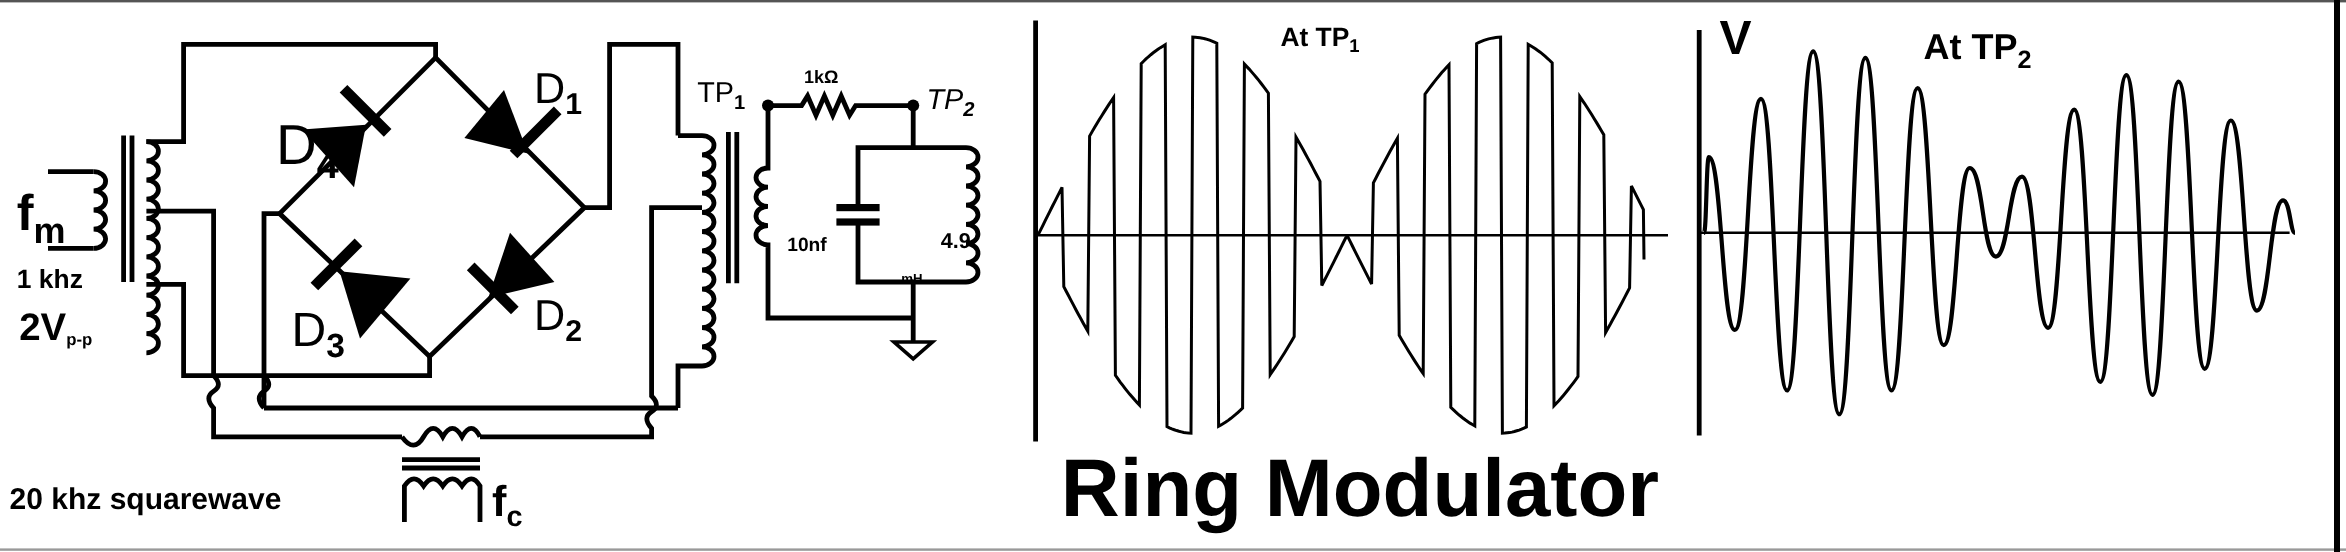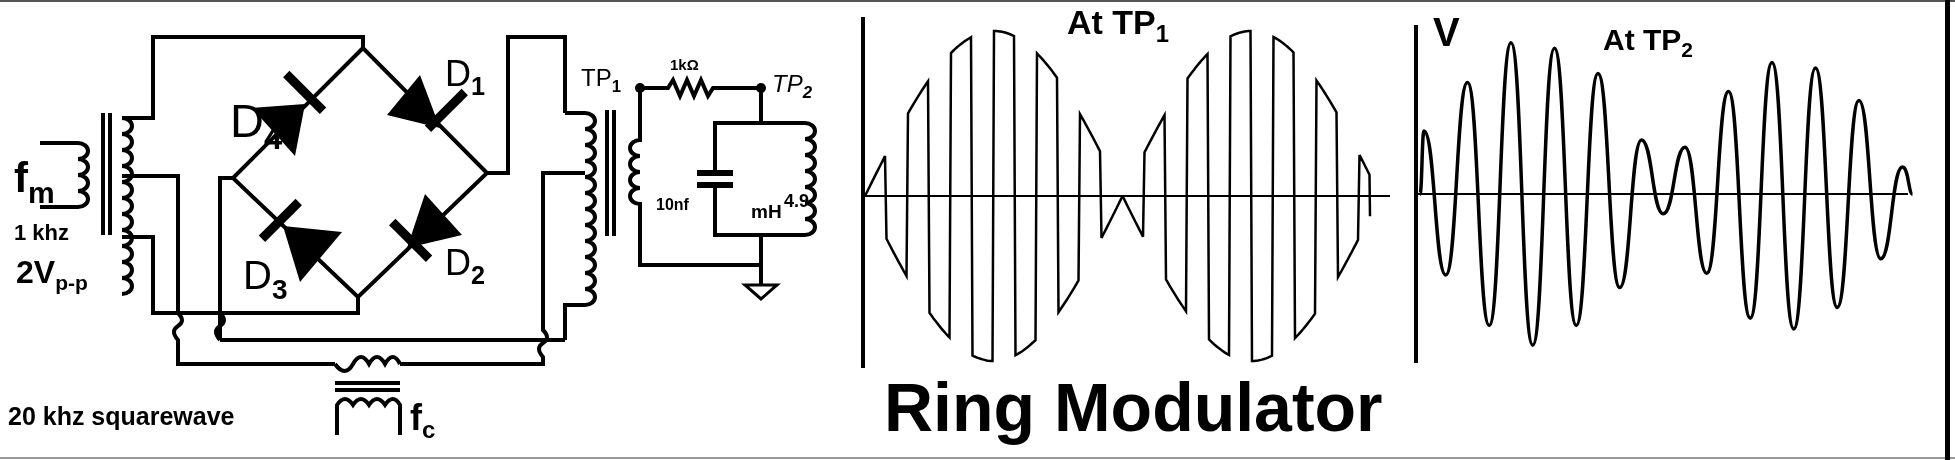--- a/index.html
+++ b/index.html
@@ -96,34 +96,34 @@
 
   <g>
     <line x1="1416" y1="25" x2="1416" y2="363" stroke="#000" stroke-width="4"></line>
     <line x1="1416" y1="194" x2="1908" y2="194" stroke="#000" stroke-width="2"></line>
     <path id="tp2-wave" fill="none" stroke="#000" stroke-width="3.5" d="M1420 194 C1422 194 1422 131 1424 131 C1434.875 131 1434.875 275 1445.75 275 C1456.625 275 1456.625 82.4 1467.5 82.4 C1478.375 82.4 1478.375 325.4 1489.25 325.4 C1500.125 325.4 1500.125 42.80000000000001 1511 42.80000000000001 C1521.875 42.80000000000001 1521.875 345.2 1532.75 345.2 C1543.625 345.2 1543.625 48.19999999999999 1554.5 48.19999999999999 C1565.375 48.19999999999999 1565.375 325.4 1576.25 325.4 C1587.125 325.4 1587.125 73.39999999999999 1598 73.39999999999999 C1608.875 73.39999999999999 1608.875 287.6 1619.75 287.6 C1630.625 287.6 1630.625 140 1641.5 140 C1652.375 140 1652.375 213.8 1663.25 213.8 C1674.125 213.8 1674.125 147.2 1685 147.2 C1695.875 147.2 1695.875 273.2 1706.75 273.2 C1717.625 273.2 1717.625 91.4 1728.5 91.4 C1739.375 91.4 1739.375 318.2 1750.25 318.2 C1761.125 318.2 1761.125 62.599999999999994 1772 62.599999999999994 C1782.875 62.599999999999994 1782.875 329 1793.75 329 C1804.625 329 1804.625 68.00000000000001 1815.5 68.00000000000001 C1826.375 68.00000000000001 1826.375 307.4 1837.25 307.4 C1848.125 307.4 1848.125 100.39999999999999 1859 100.39999999999999 C1869.875 100.39999999999999 1869.875 258.8 1880.75 258.8 C1891.625 258.8 1891.625 167 1902.5 167 C1908.5 167 1908.5 194 1912.5 194"></path>
   </g>
 </svg>
 
 <div class="lbl" style="left:14px;top:157px;font-size:42px;"><span>f</span><sub style="font-size:30px;">m</sub></div>
 <div class="lbl" style="left:14px;top:222px;font-size:22px;">1 khz</div>
-<div class="lbl" style="left:16px;top:256px;font-size:32px;"><span>2V</span><sub style="font-size:21px;">p-p</sub></div>
+<div class="lbl" style="left:16px;top:256px;font-size:32px;"><span>2V</span><sub style="font-size:14px;">p-p</sub></div>
 
 <div class="lbl" style="left:445px;top:56px;font-size:36px;font-weight:normal;"><span>D</span><sub>1</sub></div>
 <div class="lbl" style="left:445px;top:245px;font-size:36px;font-weight:normal;"><span>D</span><sub>2</sub></div>
 <div class="lbl" style="left:243px;top:255px;font-size:40px;font-weight:normal;"><span>D</span><sub>3</sub></div>
 <div class="lbl" style="left:215px;top:97px;font-size:47px;font-weight:normal;margin-left:15px;"><span>D</span><sub>4</sub></div>
 
 <div class="lbl" style="left:581px;top:66px;font-size:24px;font-weight:normal;"><span>TP</span><sub>1</sub></div>
 <div class="lbl" style="left:772px;top:72px;font-size:24px;font-weight:normal;font-style:italic;"><span>TP</span><sub>2</sub></div>
 <div class="lbl" style="left:670px;top:57px;font-size:15px;">1kΩ</div>
 <div class="lbl" style="left:656px;top:197px;font-size:16px;">10nf</div>
 <div class="lbl" style="left:784px;top:192px;font-size:18px;">4.9</div>
-<div class="lbl" style="left:751px;top:202px;font-size:19px;">mH</div>
+<div class="lbl" style="left:751px;top:228px;font-size:11px;">mH</div>
 
 <div class="lbl" style="left:8px;top:404px;font-size:25px;">20 khz squarewave</div>
 <div class="lbl" style="left:410px;top:400px;font-size:36px;"><span>f</span><sub style="font-size:24px;">c</sub></div>
 
-<div class="lbl" style="left:1067px;top:5px;font-size:34px;text-align:right;"><span>At  TP</span><sub>1</sub></div>
+<div class="lbl" style="left:1067px;top:20px;font-size:22px;text-align:right;"><span>At  TP</span><sub>1</sub></div>
 <div class="lbl" style="left:1603px;top:25px;font-size:30px;"><span>At TP</span><sub>2</sub></div>
 <div class="lbl" style="left:1433px;top:12px;font-size:40px;">V</div>
 
 <div class="lbl" style="left:884px;top:373px;font-size:68px;">Ring Modulator</div>
 
 </body></html>

